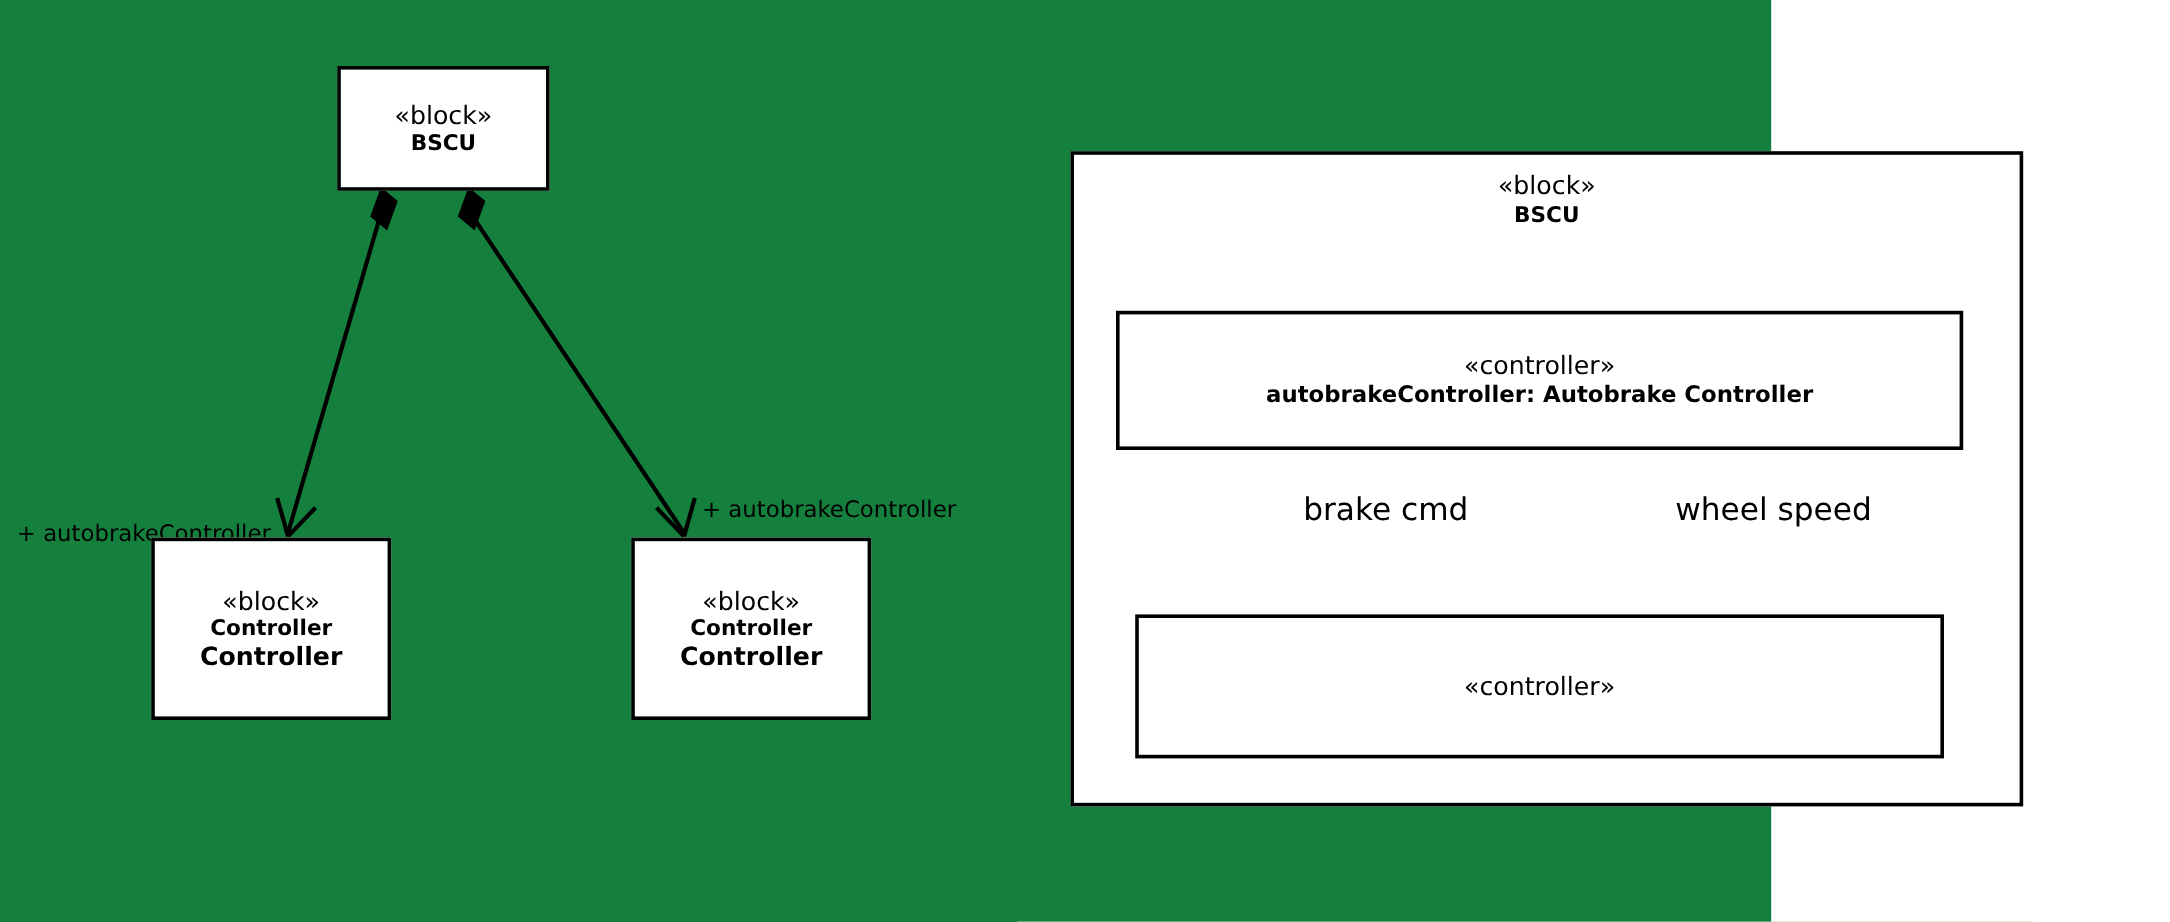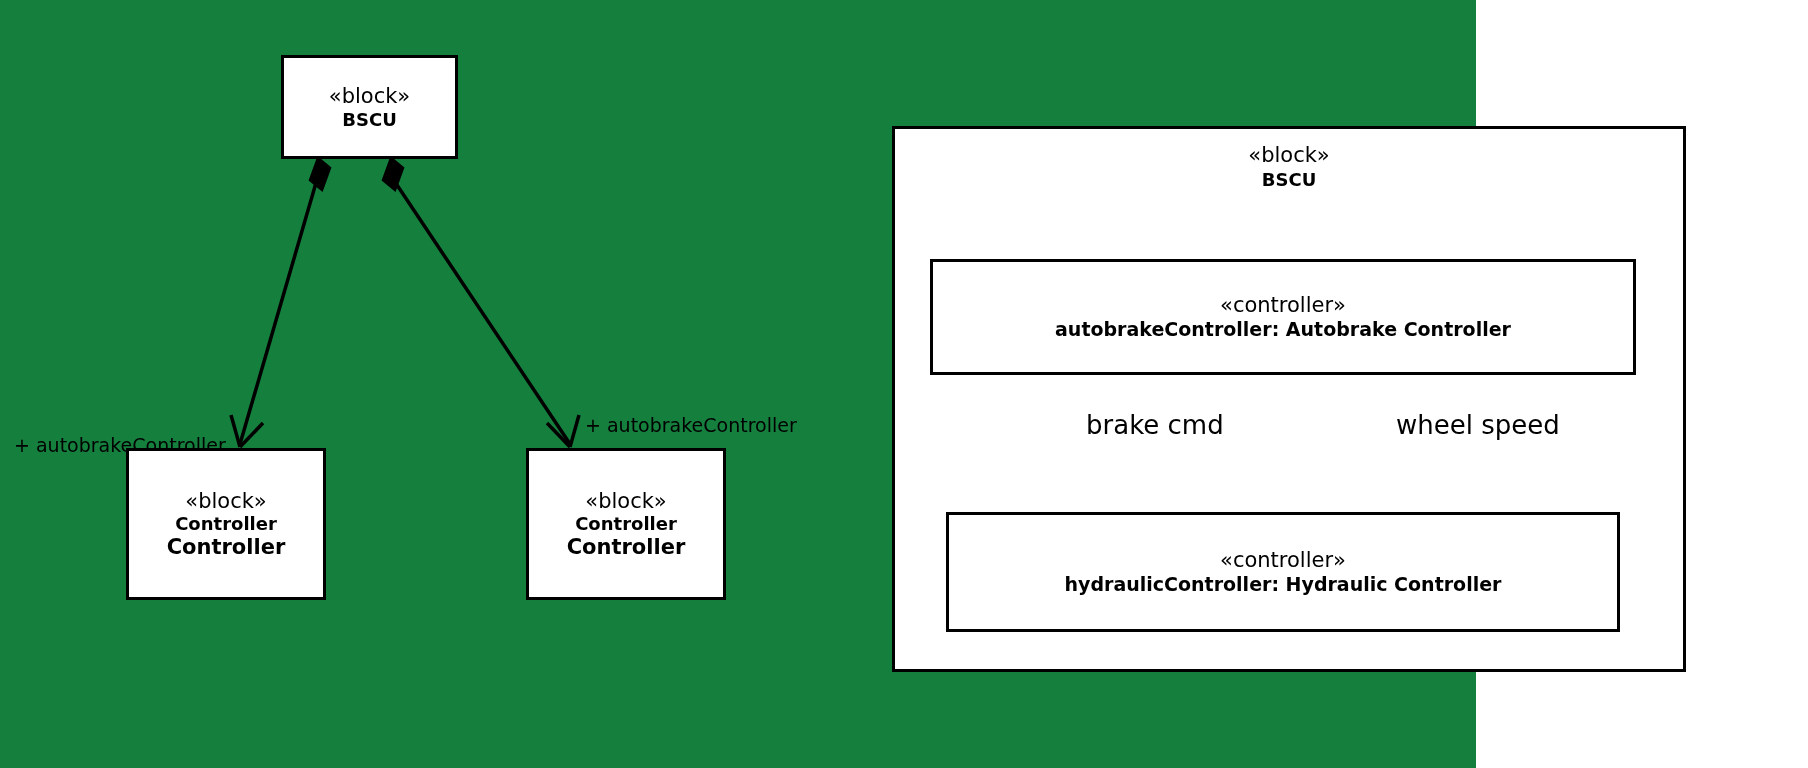--- a/index.html
+++ b/index.html
@@ -181,20 +181,19 @@
     </div>
   </div>
 
   <div class="block" id="autobrake-ibd-part">
     <div class="stereotype">«controller»</div>
     <div class="partname">autobrakeController: Autobrake Controller</div>
   </div>
 
   <div class="block" id="hydraulic-ibd-part">
     <div class="stereotype">«controller»</div>
-    <div class="partname">hydraulicController: Hydraulic Controller</div>
   </div>
 
   <div class="flow-label" id="label-brake-cmd">brake cmd</div>
 
   <div class="flow-label" id="label-wheel-speed">wheel speed</div>
 
 </div>
 
 </body></html>

